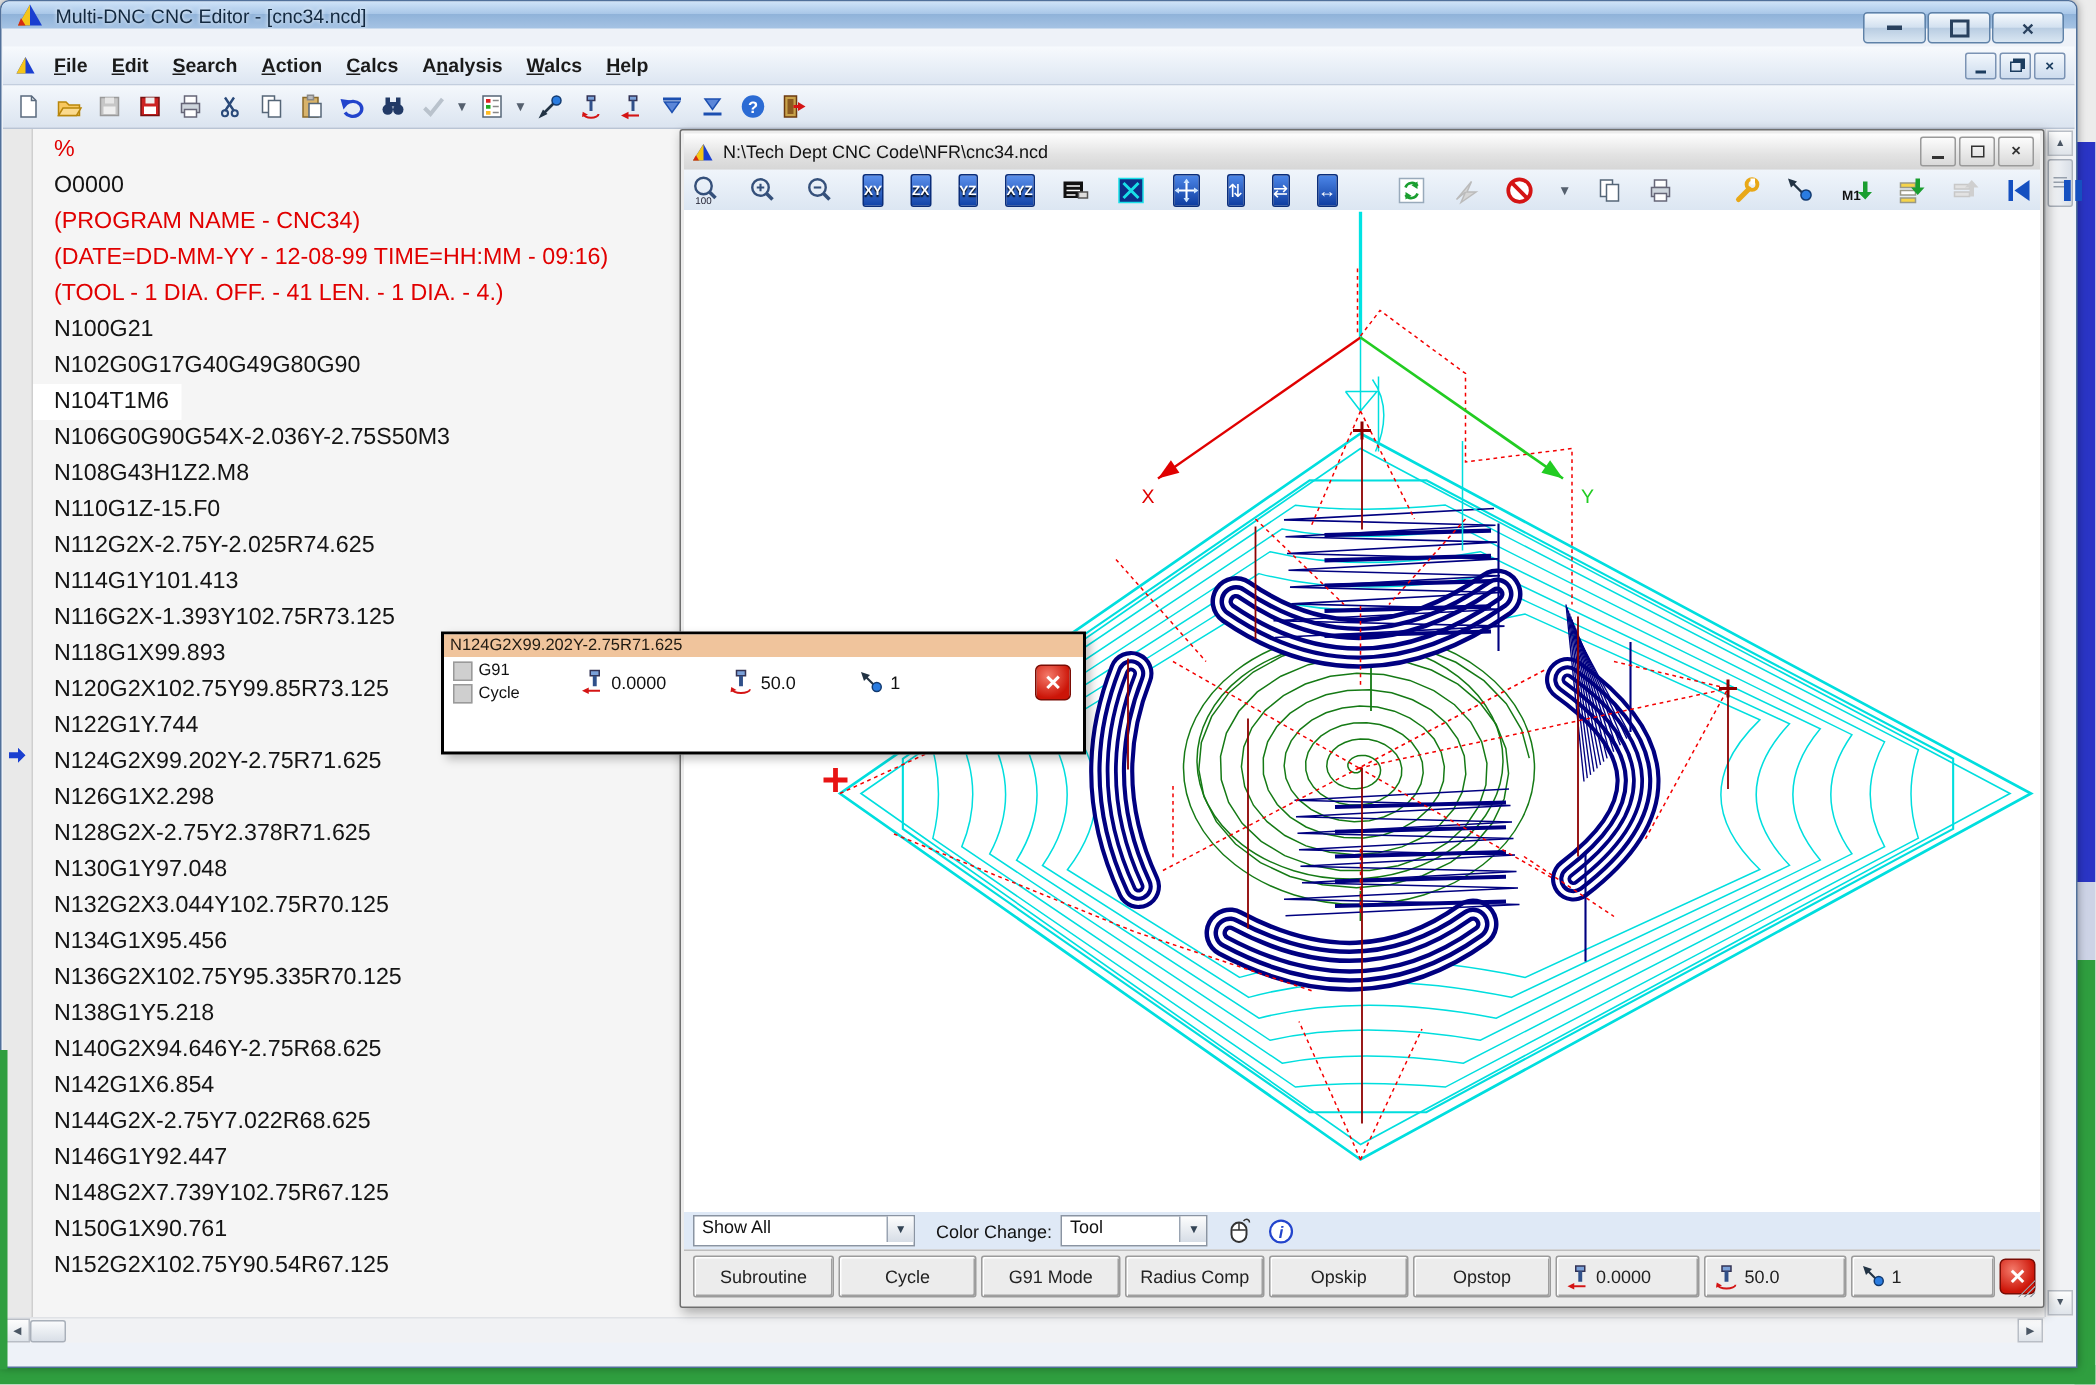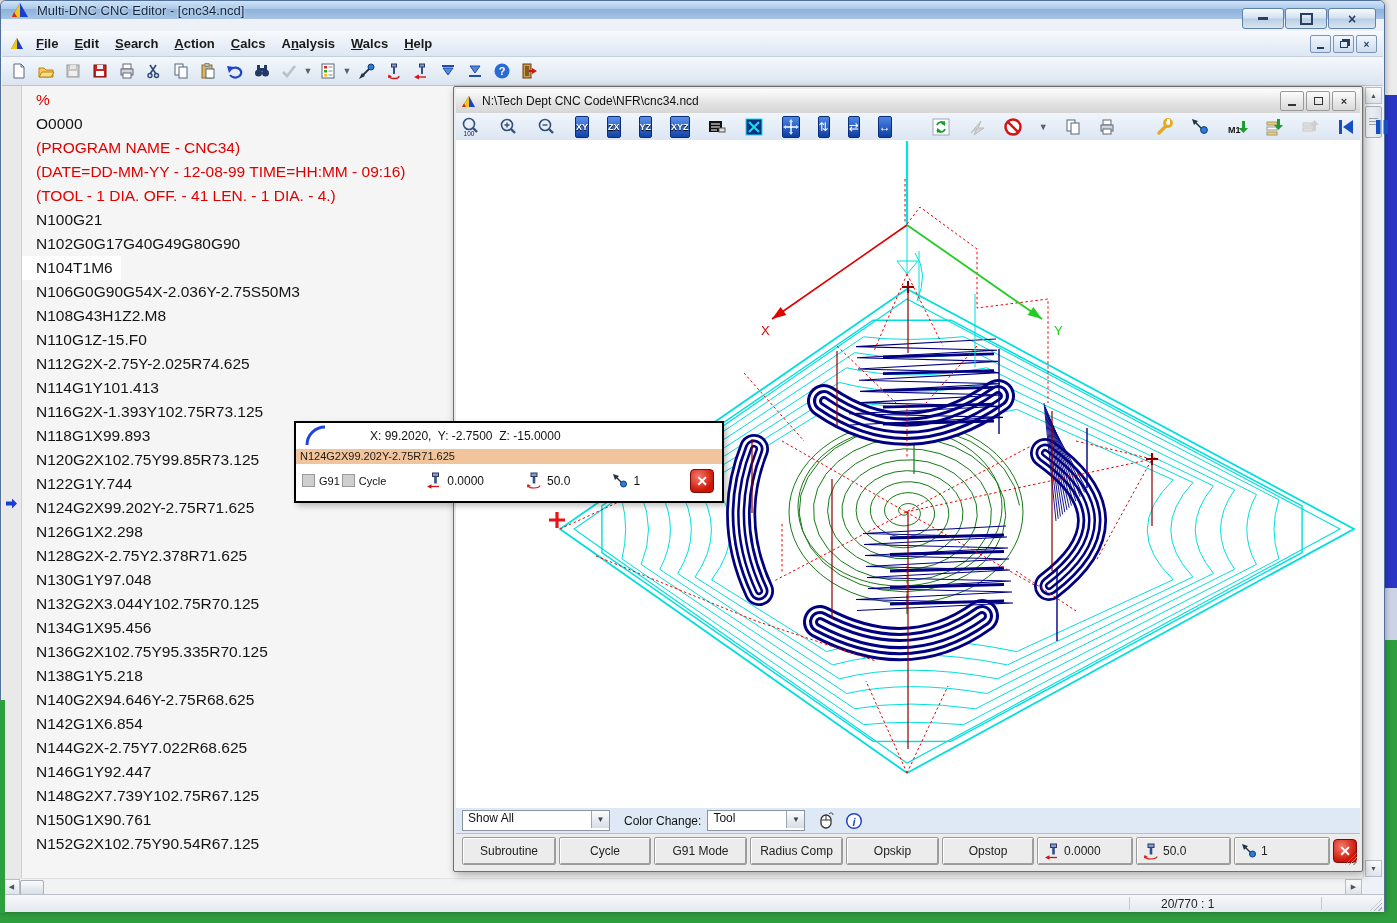--- a/index.html
+++ b/index.html
@@ -105,21 +105,21 @@
   .c-grip{position:absolute;right:3px;bottom:3px;width:12px;height:12px;
         background:repeating-linear-gradient(135deg,transparent 0 2px,#9aa0a8 2px 3px);clip-path:polygon(100% 0,100% 100%,0 100%);}
 
   
   .tip{position:absolute;left:293px;top:420px;width:426px;height:78px;background:#fff;border:2px solid #000;z-index:40;
        box-shadow:3px 3px 6px rgba(0,0,0,.25);font-size:12px;color:#111;}
   .tip-r1{display:flex;align-items:center;height:26px;}
   .tip-coords{margin-left:40px;white-space:pre;}
   .tip-line{height:15px;line-height:15px;background:#f0c49c;font-size:11px;padding-left:4px;color:#201a12;}
   .tip-r3{display:flex;align-items:center;height:33px;}
-  .chkcol{display:flex;flex-direction:row;justify-content:center;gap:2px;margin-left:6px;font-size:11px;}
+  .chkcol{display:flex;flex-direction:column;justify-content:center;gap:2px;margin-left:6px;font-size:11px;}
   .chkrow{display:flex;align-items:center;gap:4px;}
   .chk{width:11px;height:11px;background:#cfcfcf;border:1px solid #9a9a9a;}
   .tipfield{display:flex;align-items:center;gap:5px;font-size:12px;}
 
   svg text{font-family:"Liberation Sans",sans-serif;}
 </style>
 </head>
 <body>
 
 <div class="desk-right"></div>
@@ -351,26 +351,20 @@
     <div class="sbtn" style="top:1px">▲</div>
     <div class="vthumb"></div>
     <div class="sbtn" style="bottom:1px;top:auto">▼</div>
   </div>
   <div class="hscroll">
     <div class="sbtn" style="top:0;left:1px;height:14px">◀</div>
     <div class="hthumb"></div>
     <div class="sbtn" style="top:0;left:auto;right:1px;height:14px">▶</div>
   </div>
 
-  <div class="statusbar">
-    <div class="sb-sep" style="left:1128px"></div>
-    <span class="sb-text">20/770 : 1</span>
-    <div class="sb-sep" style="left:1320px"></div>
-    <div class="grip"></div>
-  </div>
 
   <div class="child">
     <div class="c-title">
       <svg width="15" height="13" style="margin-left:5px">
         <polygon points="1,12 8,1 14,12" fill="#1a3fd0"></polygon>
           <polygon points="1,12 8,1 8,12" fill="#f5c518"></polygon>
         <polygon points="1,12 5,12 3,8.5" fill="#d42a10"></polygon>
       </svg>
       <span class="c-title-text">N:\Tech Dept CNC Code\NFR\cnc34.ncd</span>
       <div class="c-btns">
@@ -682,26 +676,20 @@
             <circle cx="11.5" cy="11" r="3" fill="#2a7ce0" stroke="#123a70"></circle>
           </svg>
         <span>1</span>
       </div>
       <div class="redx">✕</div>
       <div class="c-grip"></div>
     </div>
   </div>
 
   <div class="tip">
-    <div class="tip-r1">
-      <svg width="26" height="24" style="margin-left:8px">
-        <path d="M3 21 A18 18 0 0 1 21 3" fill="none" stroke="#2244dd" stroke-width="3"></path>
-      </svg>
-      <span class="tip-coords">X: 99.2020,  Y: -2.7500  Z: -15.0000</span>
-    </div>
     <div class="tip-line">N124G2X99.202Y-2.75R71.625</div>
     <div class="tip-r3">
       <div class="chkcol">
         <div class="chkrow">
             <div class="chk"></div>
             <span>G91</span>
           </div>
         <div class="chkrow">
             <div class="chk"></div>
             <span>Cycle</span>

